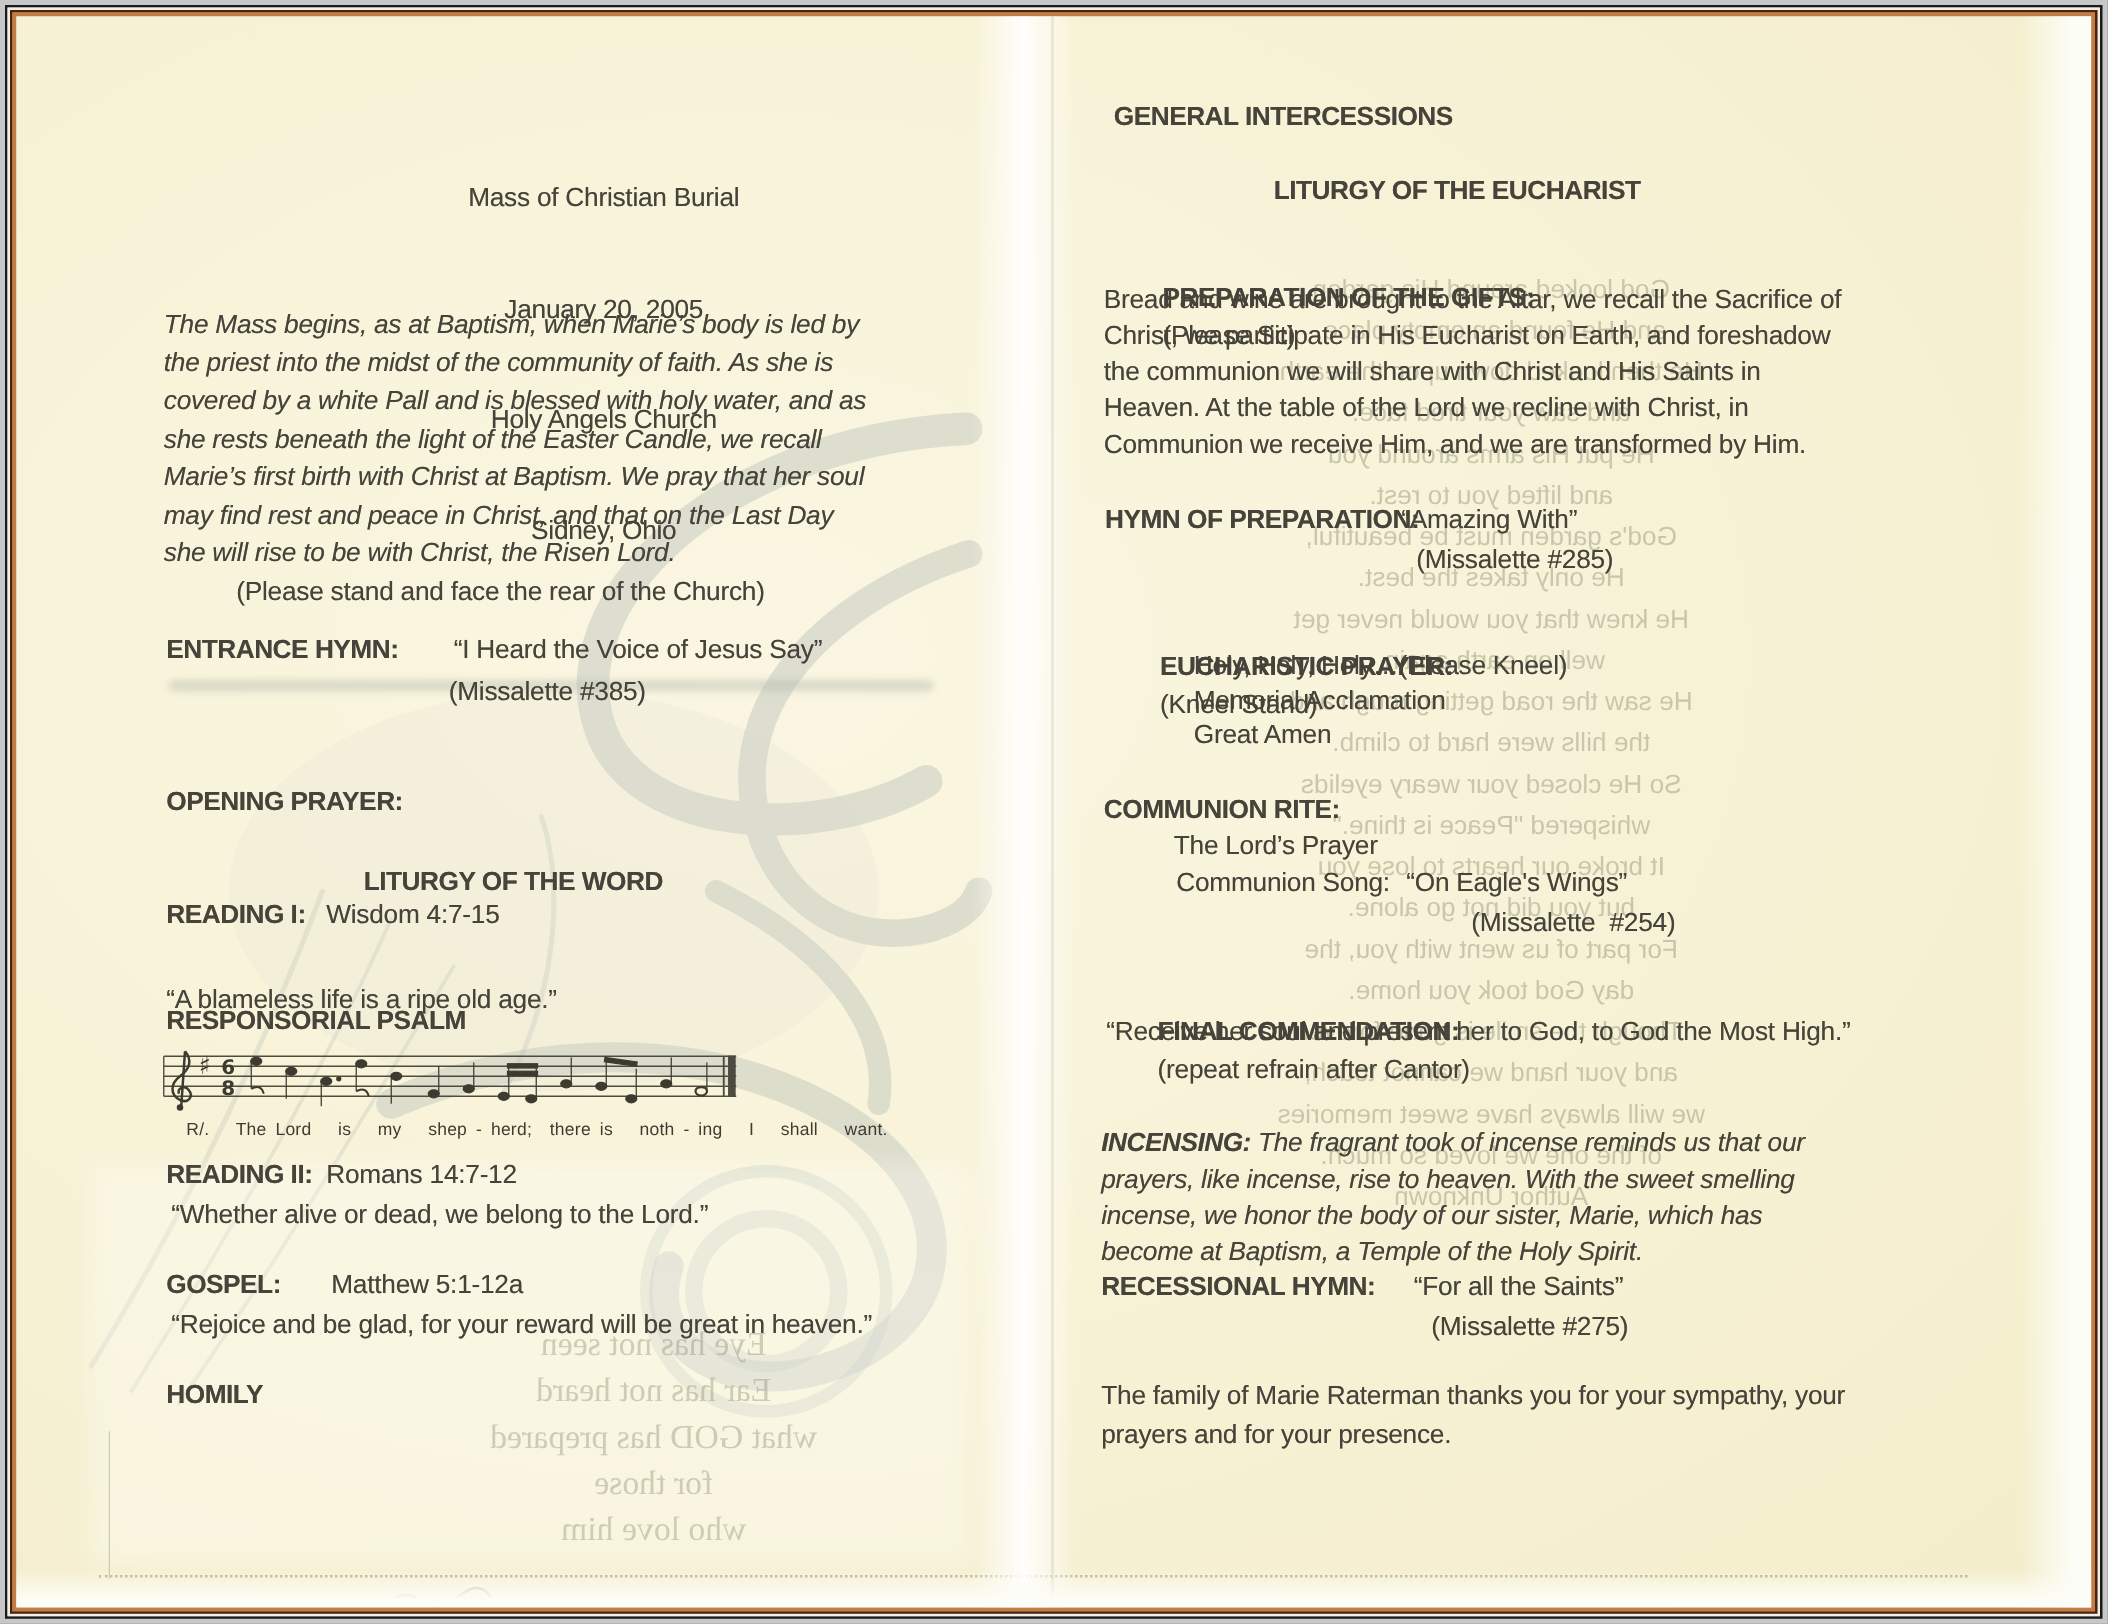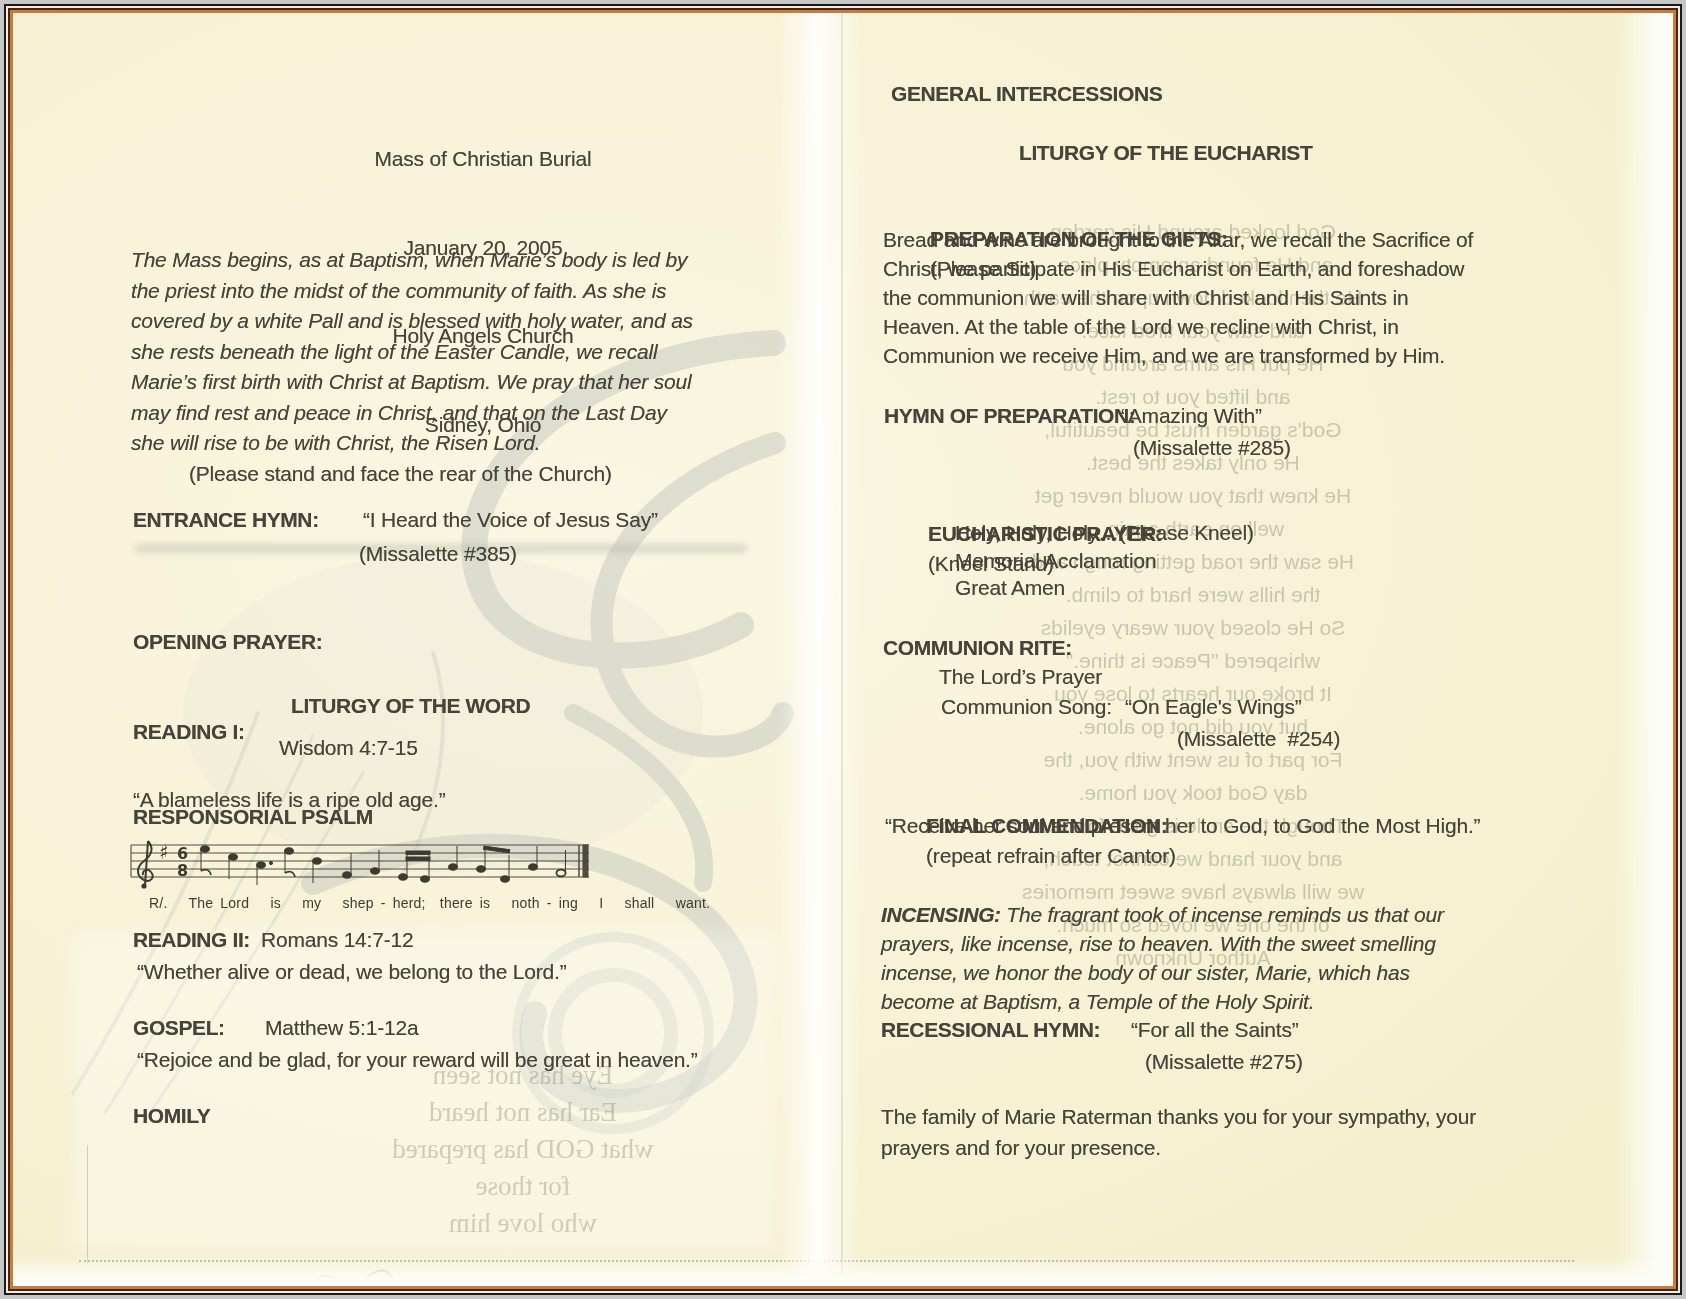--- a/index.html
+++ b/index.html
@@ -117,21 +117,21 @@
 
       <div class="abs txt b" style="left:120px;top:492px;">ENTRANCE HYMN:</div>
       <div class="abs txt" style="left:308px;top:492px;margin-left:42px;">“I Heard the Voice of Jesus Say”</div>
       <div class="abs txt" style="left:346px;top:526px;">(Missalette #385)</div>
 
       <div class="abs txt b" style="left:120px;top:614px;">OPENING PRAYER:</div>
 
       <div class="abs txt b" style="left:278px;top:678px;">LITURGY OF THE WORD</div>
 
       <div class="abs txt b" style="left:120px;top:704px;">READING I:</div>
-      <div class="abs txt" style="left:266px;top:704px;margin-top:16px;">Wisdom 4:7-15</div>
+      <div class="abs txt" style="left:248px;top:704px;">Wisdom 4:7-15</div>
       <div class="abs txt" style="left:120px;top:772px;">“A blameless life is a ripe old age.”</div>
 
       <div class="abs txt b" style="left:120px;top:789px;">RESPONSORIAL PSALM</div>
 
       <svg class="abs" style="left:114px;top:824px;width:475px;height:56px;" viewBox="0 0 475 56">
         <g stroke="#3d3b30" stroke-width="1.1" opacity="0.9">
           <line x1="4" y1="8" x2="462" y2="8"></line>
                   <line x1="4" y1="16" x2="462" y2="16"></line>
           <line x1="4" y1="24" x2="462" y2="24"></line>
                   <line x1="4" y1="32" x2="462" y2="32"></line>

